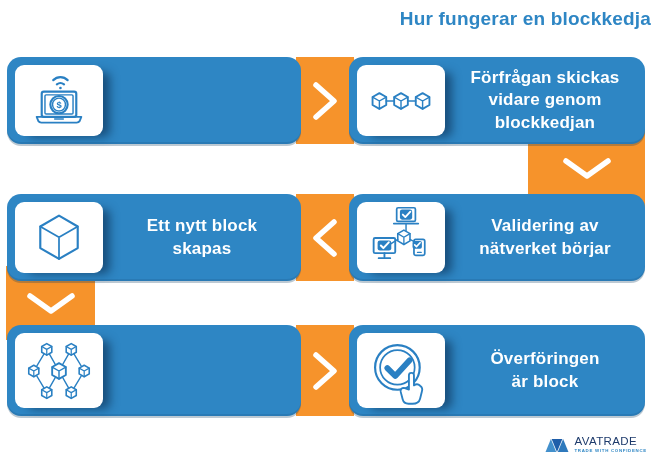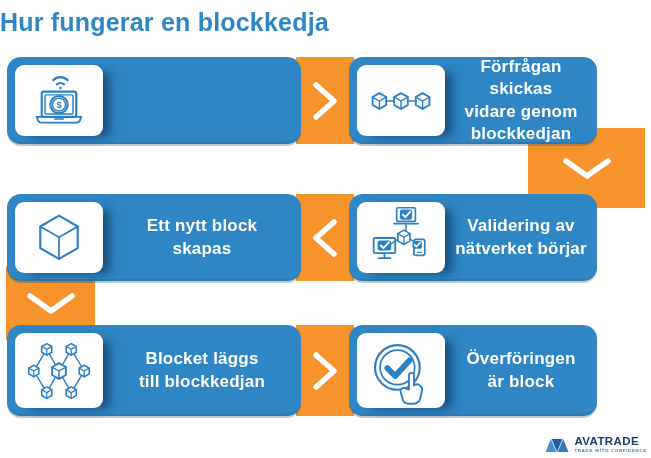--- a/index.html
+++ b/index.html
@@ -8,34 +8,34 @@
     --orange:#f6932b;
     --ink:#2a80c3;
     --navy:#1d3a6b;
   }
   *{box-sizing:border-box;margin:0;padding:0;}
   html,body{background:#ffffff;}
   body{font-family:"Liberation Sans", sans-serif;}
   .stage{position:relative;width:651px;height:458px;background:#ffffff;overflow:hidden;}
 
   .title{
-    position:absolute;top:8px;left:0;right:0;text-align:left;
-    font-size:25px;font-weight:600;color:var(--blue);letter-spacing:.2px;
+    position:absolute;top:8px;left:0;right:0;text-align:right;
+    font-size:19px;font-weight:600;color:var(--blue);letter-spacing:.2px;
   }
 
   
   .box{
     position:absolute;background:var(--blue);border-radius:14px;z-index:2;
     box-shadow:0 2px 0 rgba(16,60,96,.28), inset 0 -2px 0 rgba(10,40,70,.12);
   }
   .r1{top:57px;height:87px;}
   .r2{top:194px;height:87px;}
   .r3{top:325px;height:91px;}
   .bleft{left:7px;width:294px;}
-  .bright{left:349px;width:248px;}
+  .bright{left:349px;width:296px;}
 
   .icon-tile{
     position:absolute;left:8px;top:8px;bottom:8px;width:88px;background:#ffffff;
     border-radius:9px;display:flex;align-items:center;justify-content:center;
     box-shadow:10px 4px 10px -3px rgba(8,35,66,.55);
   }
   .icon-tile svg{width:72px;height:72px;display:block;}
 
   .label{
     position:absolute;left:98px;right:2px;top:0;bottom:0;
@@ -60,21 +60,21 @@
   .connector svg{display:block;}
   .chev-h{width:26px;height:40px;}
   .chev-v{width:50px;height:23px;}
 
   
   .logo{
     position:absolute;right:4px;bottom:4px;display:flex;align-items:center;gap:4px;z-index:3;
   }
   .logo-mark svg{width:26px;height:18px;display:block;}
   .logo-text{display:flex;flex-direction:column;line-height:1;}
-  .logo-brand{font-size:11.5px;font-weight:700;color:var(--navy);letter-spacing:.4px;}
+  .logo-brand{font-size:11.5px;font-weight:400;color:var(--navy);letter-spacing:.4px;}
   .logo-tagline{font-size:4.4px;color:var(--blue);letter-spacing:.7px;margin-top:1.5px;font-weight:700;}
 </style>
 </head>
 <body>
 
 <div class="stage">
 
   <div class="title">Hur fungerar en blockkedja</div>
 
   <div class="connector ch c1">
@@ -213,24 +213,20 @@
         <g transform="translate(67,80)">
             <path d="M0 -8 L7 -4 L7 4 L0 8 L-7 4 L-7 -4 Z" fill="#fff"></path>
             <path d="M-7 -4 L0 0 L7 -4 M0 0 L0 8" stroke-width="1.7"></path>
           </g>
         <g transform="translate(50,50)">
             <path d="M0 -11 L9.5 -5.5 L9.5 5.5 L0 11 L-9.5 5.5 L-9.5 -5.5 Z" fill="#fff" stroke-width="2.6"></path>
             <path d="M-9.5 -5.5 L0 0 L9.5 -5.5 M0 0 L0 11" stroke-width="2"></path>
           </g>
       </svg>
     </div>
-    <div class="label">
-      <div>Blocket läggs
-till blockkedjan</div>
-    </div>
   </div>
 
   <div class="box r3 bright">
     <div class="icon-tile">
       <svg viewBox="0 0 100 100" fill="none" stroke="#2a80c3" stroke-width="3" stroke-linecap="round" stroke-linejoin="round">
         <circle cx="45" cy="45" r="31"></circle>
         <circle cx="45" cy="45" r="24" stroke-width="2.4"></circle>
         <path d="M31 46 L42 57 L62 35" stroke-width="8"></path>
         <path d="M61 56 C61 51.5 68 51.5 68 56 L68 70 C71 68 74.5 68.5 76.5 70.5 C79.5 72.5 80 75.5 79 78.5 L76.5 88.5 C75.2 93.5 71 95.5 66 95.5 L60.5 95.5 C56 95.5 53.3 93.3 52.3 89.3 L49.6 79 C48.8 75 51.6 72.8 55.2 73.9 L61 75.8 Z" fill="#ffffff" stroke-width="2.6"></path>
       </svg>

